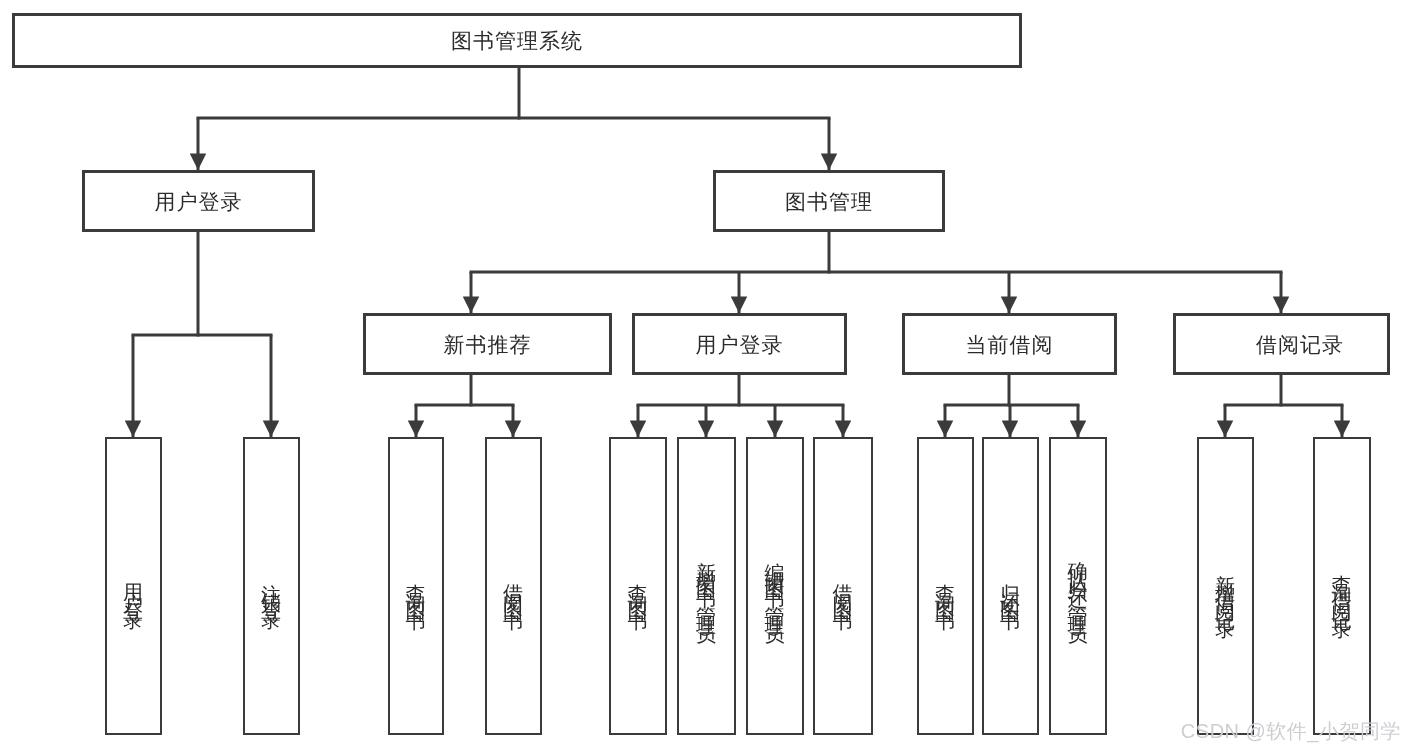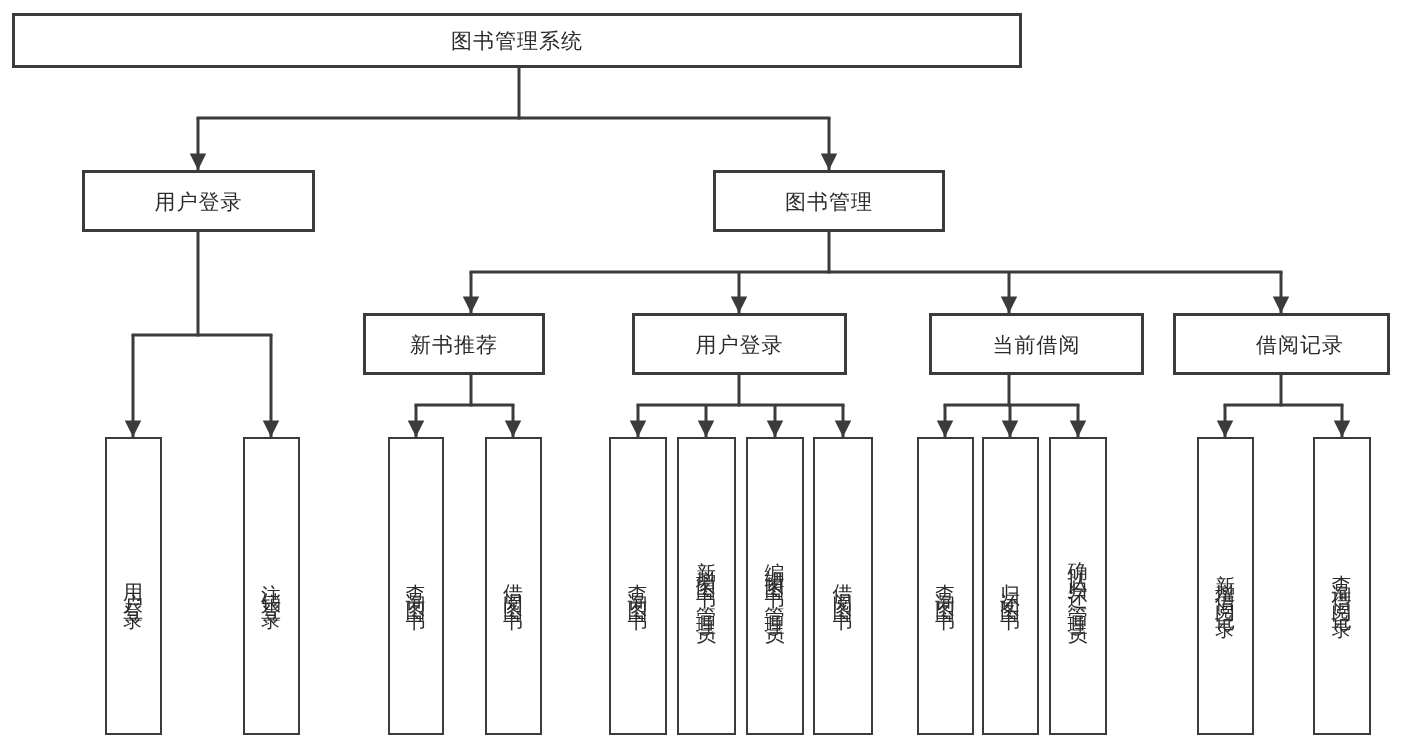--- a/index.html
+++ b/index.html
@@ -122,27 +122,27 @@
   <div id="nodes">
       <div class="node" style="left: 12px; top: 13px; width: 1010px; height: 55px;">
         <span class="lbl">图书管理系统</span>
       </div>
       <div class="node" style="left: 82px; top: 170px; width: 233px; height: 62px;">
         <span class="lbl">用户登录</span>
       </div>
       <div class="node" style="left: 713px; top: 170px; width: 232px; height: 62px; text-align: right;">
         <span class="lbl">图书管理</span>
       </div>
-      <div class="node" style="left: 363px; top: 313px; width: 182px; height: 62px;">
+      <div class="node" style="left: 363px; top: 313px; width: 249px; height: 62px;">
         <span class="lbl">新书推荐</span>
       </div>
       <div class="node" style="left: 632px; top: 313px; width: 215px; height: 62px;">
         <span class="lbl">用户登录</span>
       </div>
-      <div class="node" style="left: 902px; top: 313px; width: 215px; height: 62px; margin-left: 27px;">
+      <div class="node" style="left: 902px; top: 313px; width: 215px; height: 62px;">
         <span class="lbl">当前借阅</span>
       </div>
       <div class="node" style="left: 1173px; top: 313px; width: 217px; height: 62px; padding-left: 37px;">
         <span class="lbl">借阅记录</span>
       </div>
       <div class="node leaf" style="left: 105px; top: 437px; width: 57px; height: 298px;">
         <span class="lbl">用户登录</span>
       </div>
       <div class="node leaf" style="left: 243px; top: 437px; width: 57px; height: 298px;">
         <span class="lbl">注销登录</span>
@@ -175,13 +175,14 @@
         <span class="lbl">确认归还（管理员）</span>
       </div>
       <div class="node leaf" style="left: 1197px; top: 437px; width: 57px; height: 298px;">
         <span class="lbl">新增借阅记录</span>
       </div>
       <div class="node leaf" style="left: 1313px; top: 437px; width: 58px; height: 298px;">
         <span class="lbl">查询借阅记录</span>
       </div>
     </div>
 
+  <div class="watermark">CSDN @软件_小贺同学</div>
 </div>
 
 </body></html>

